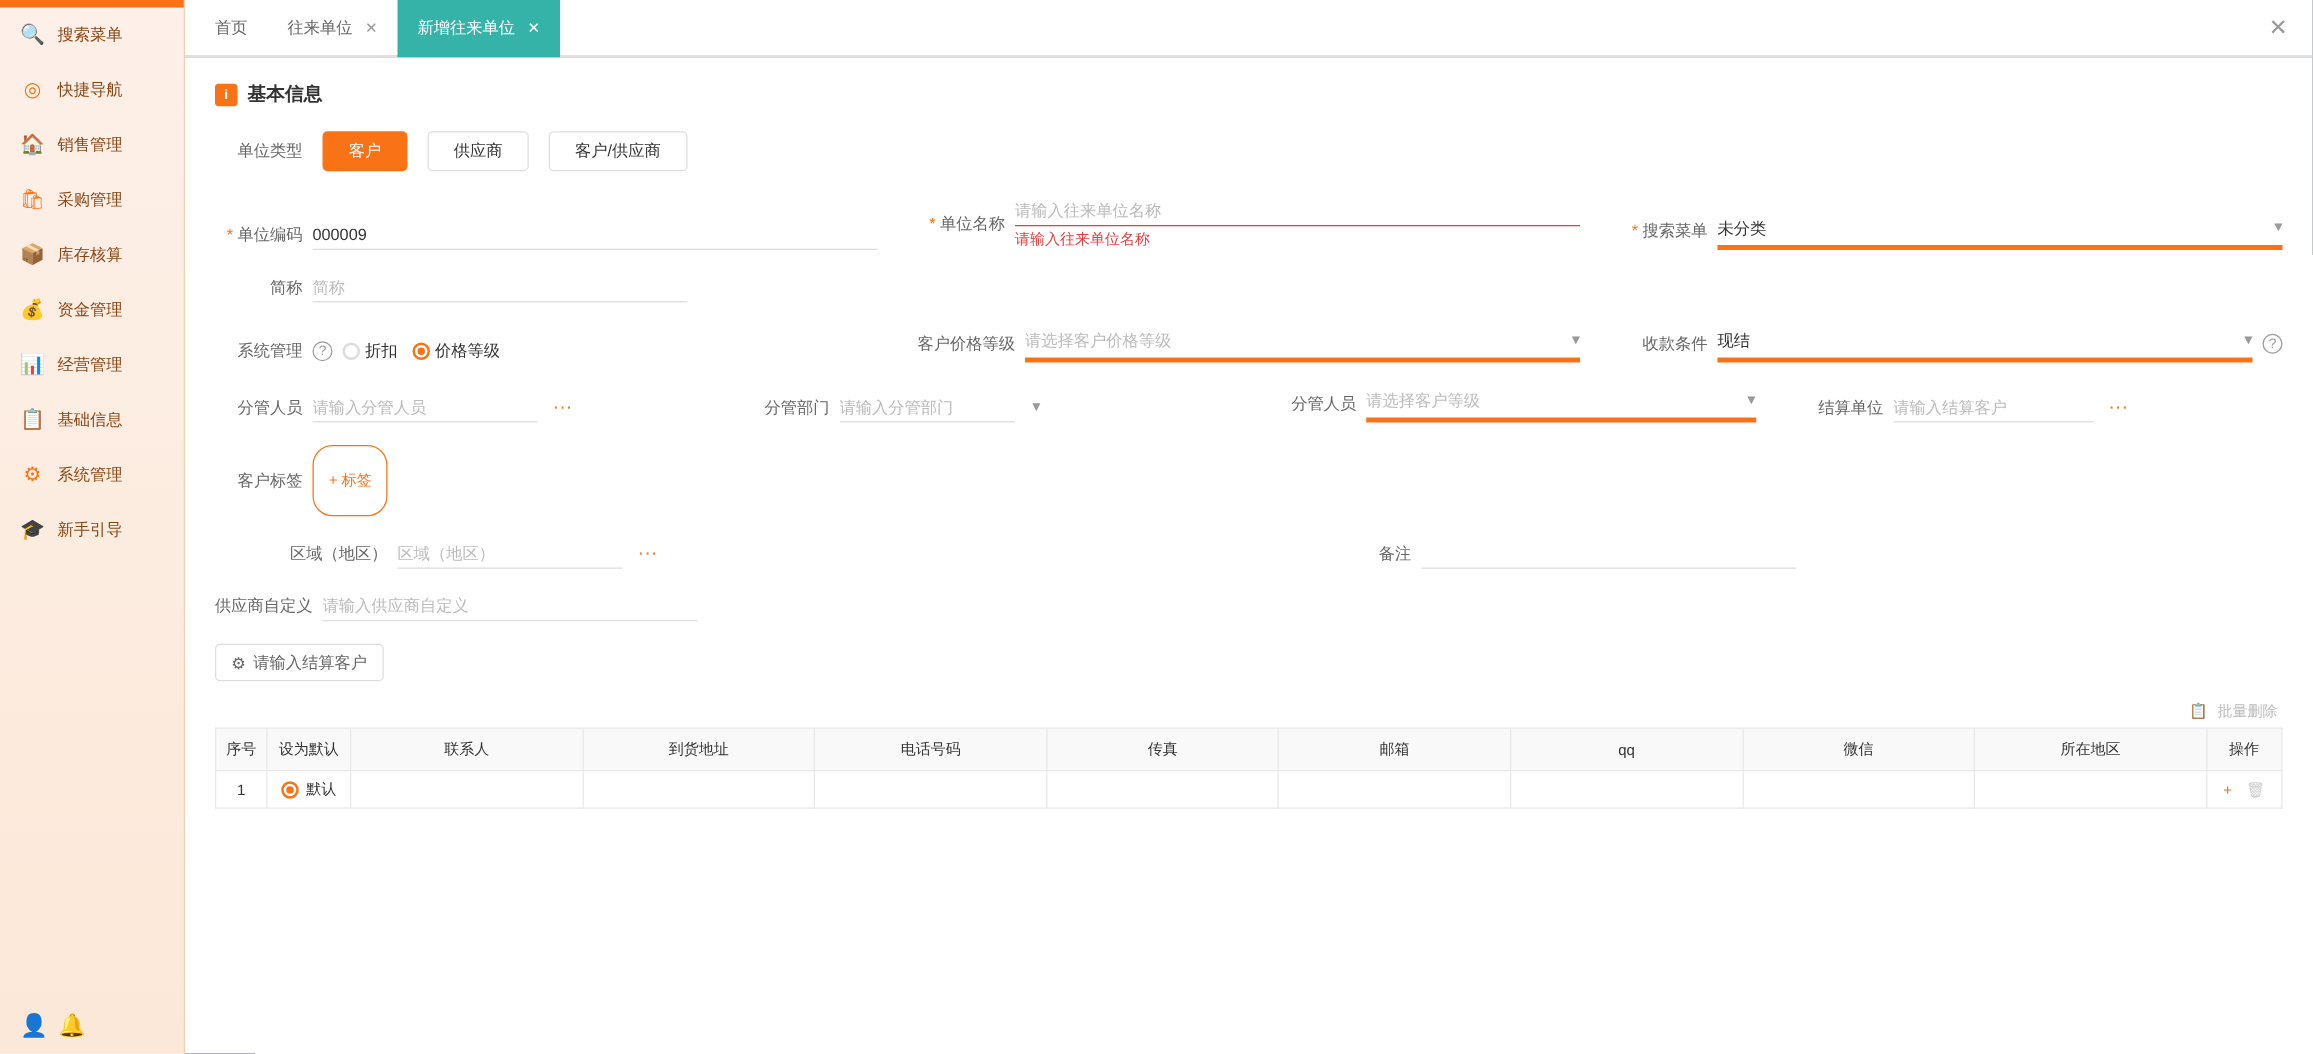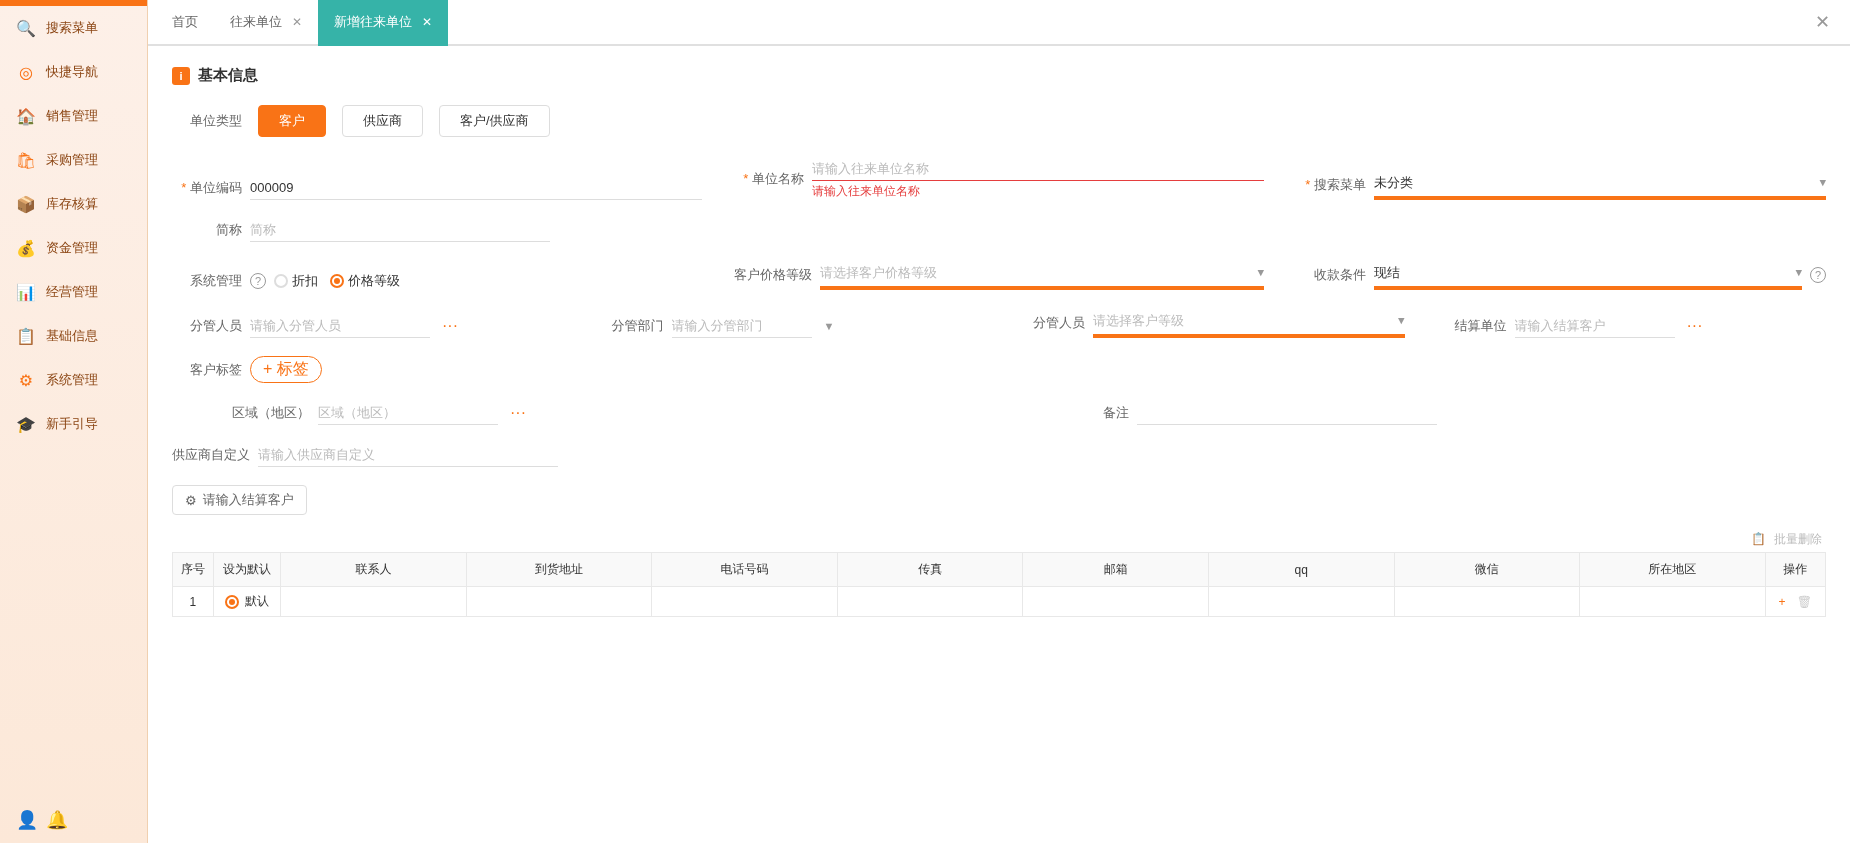--- a/index.html
+++ b/index.html
@@ -252,22 +252,22 @@
       cursor: pointer;
       font-size: 16px;
       padding: 0 4px;
     }
 
     
     .tag-btn {
       border: 1px solid #f97316;
       color: #f97316;
       border-radius: 16px;
-      padding: 2px 12px;
-      font-size: 16px;
+      padding: 19px 12px;
+      font-size: 12px;
       cursor: pointer;
       background: #fff;
       display: inline-flex;
       align-items: center;
       gap: 4px;
     }
 
     
     .help-icon {
       width: 16px;

